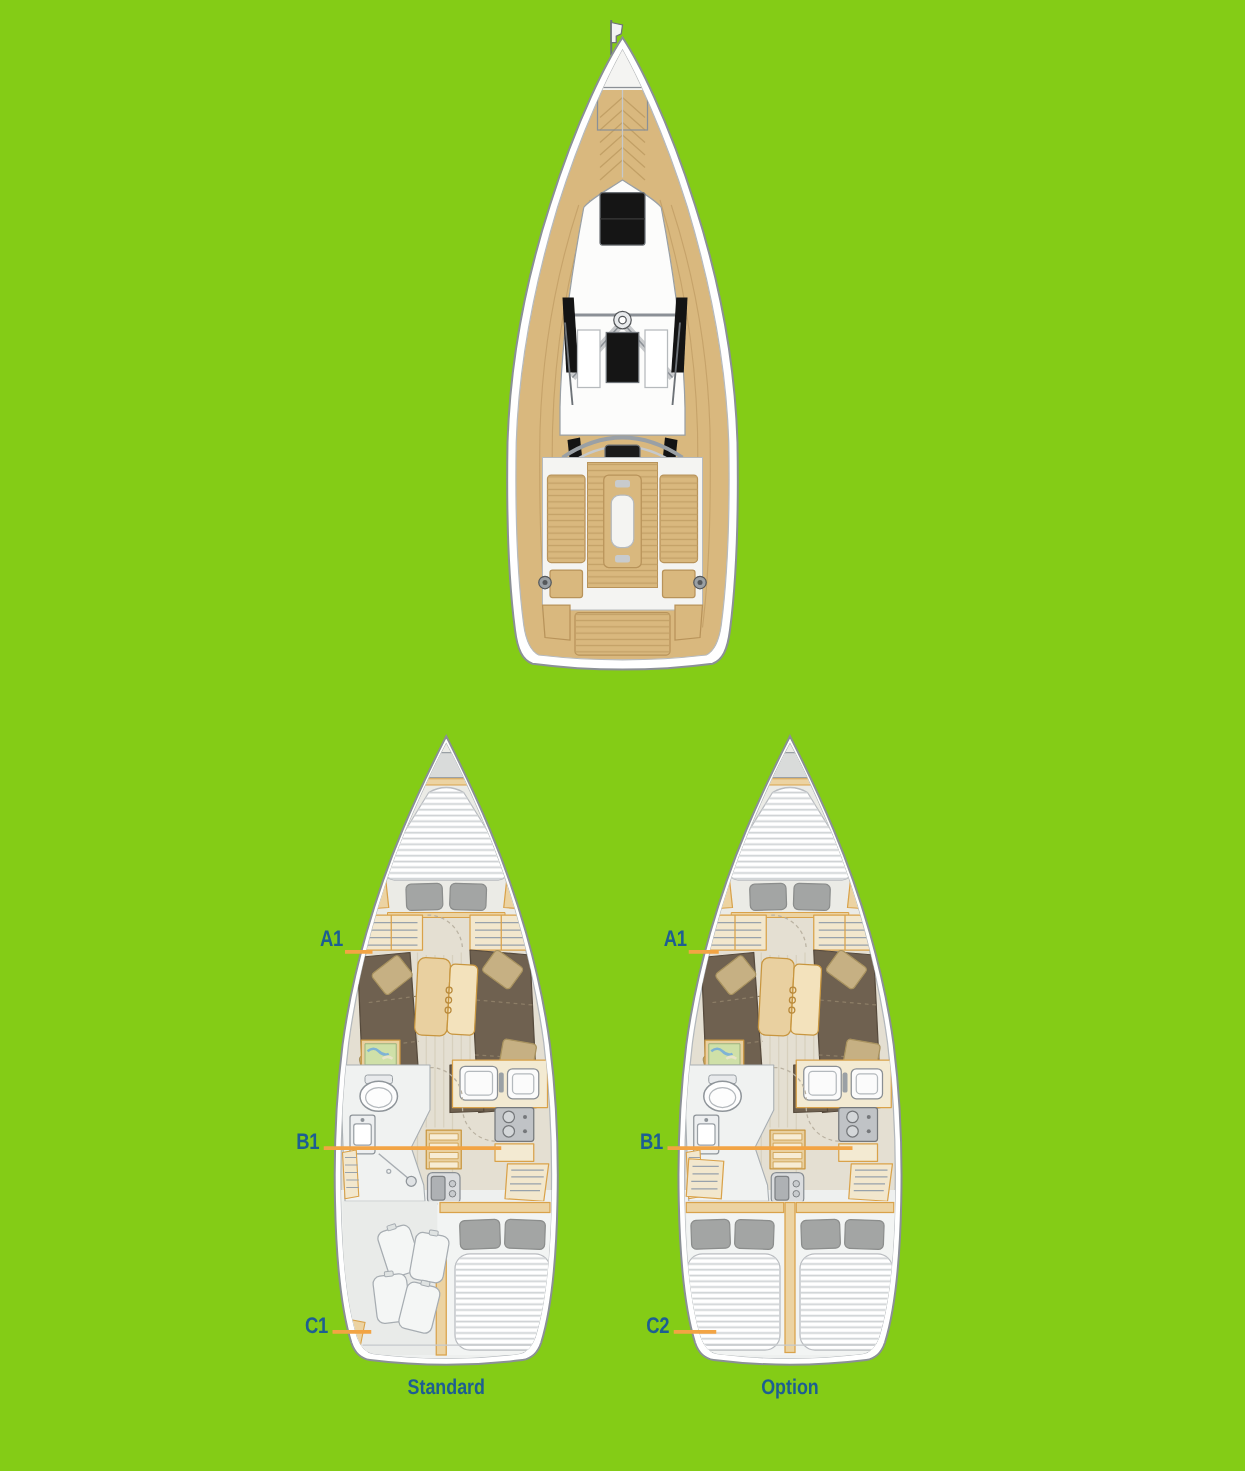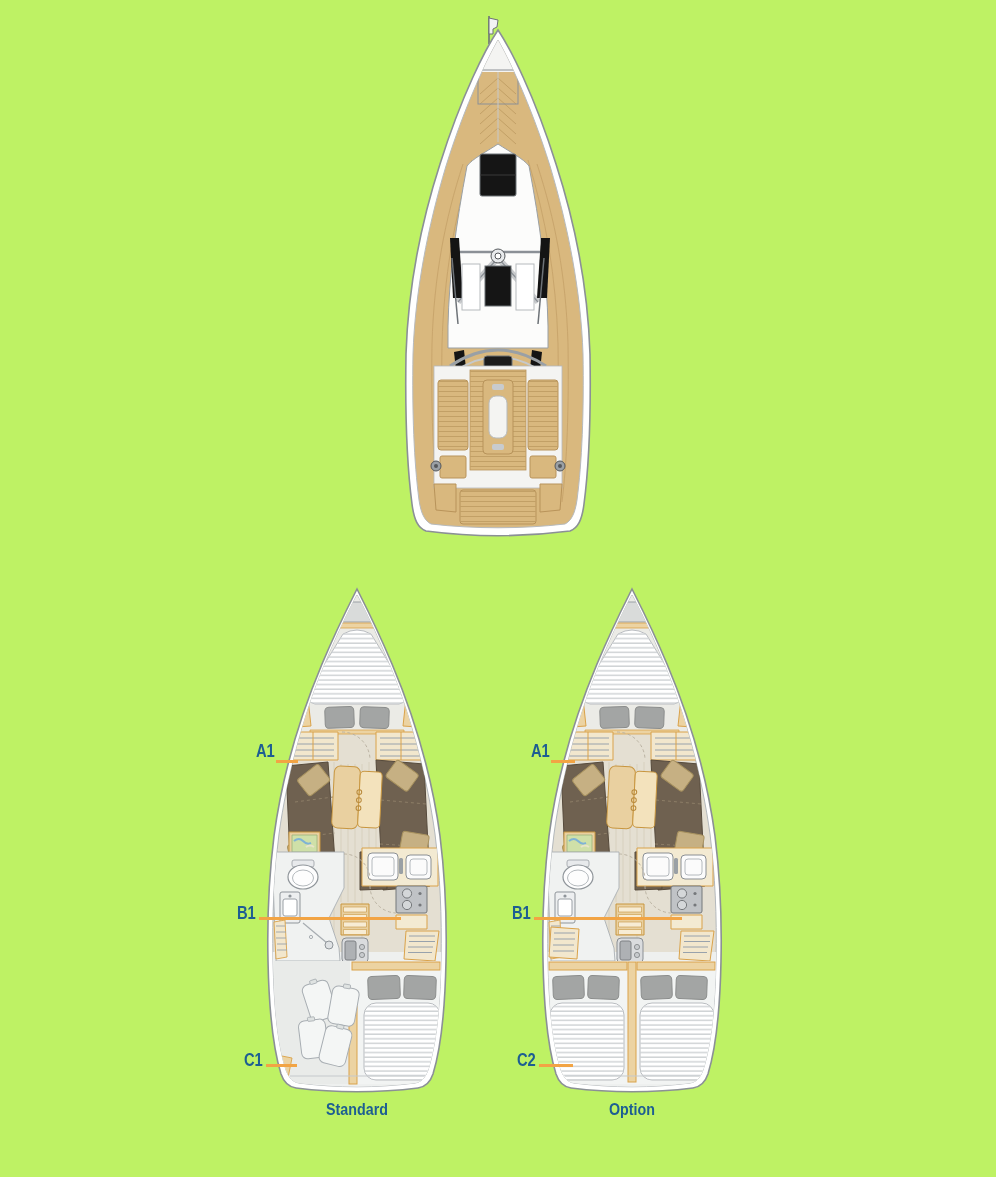--- a/index.html
+++ b/index.html
@@ -1,16 +1,16 @@
 <!DOCTYPE html>
 <html><head>
 <meta charset="utf-8">
 <style>
   html,body{margin:0;padding:0;background:#ffffff;}
-  #canvas{position:relative;width:996px;height:1177px;background:#bef264;overflow:hidden;
+  #canvas{position:relative;width:996px;height:1177px;background:#84cc16;overflow:hidden;
           font-family:"Liberation Sans",sans-serif;}
   svg.boat{position:absolute;overflow:visible;}
   .blabel{position:absolute;font-weight:700;font-size:18px;line-height:18px;color:#1d5e92;
           letter-spacing:-0.3px;transform:scaleX(0.82);transform-origin:left center;white-space:nowrap;}
   .leader{position:absolute;height:2.6px;background:#f2a444;}
   .caption{position:absolute;width:202px;text-align:center;font-weight:700;font-size:17px;
            color:#1d5e92;transform:scaleX(0.84);transform-origin:center;}
 </style>
 </head>
 <body>

